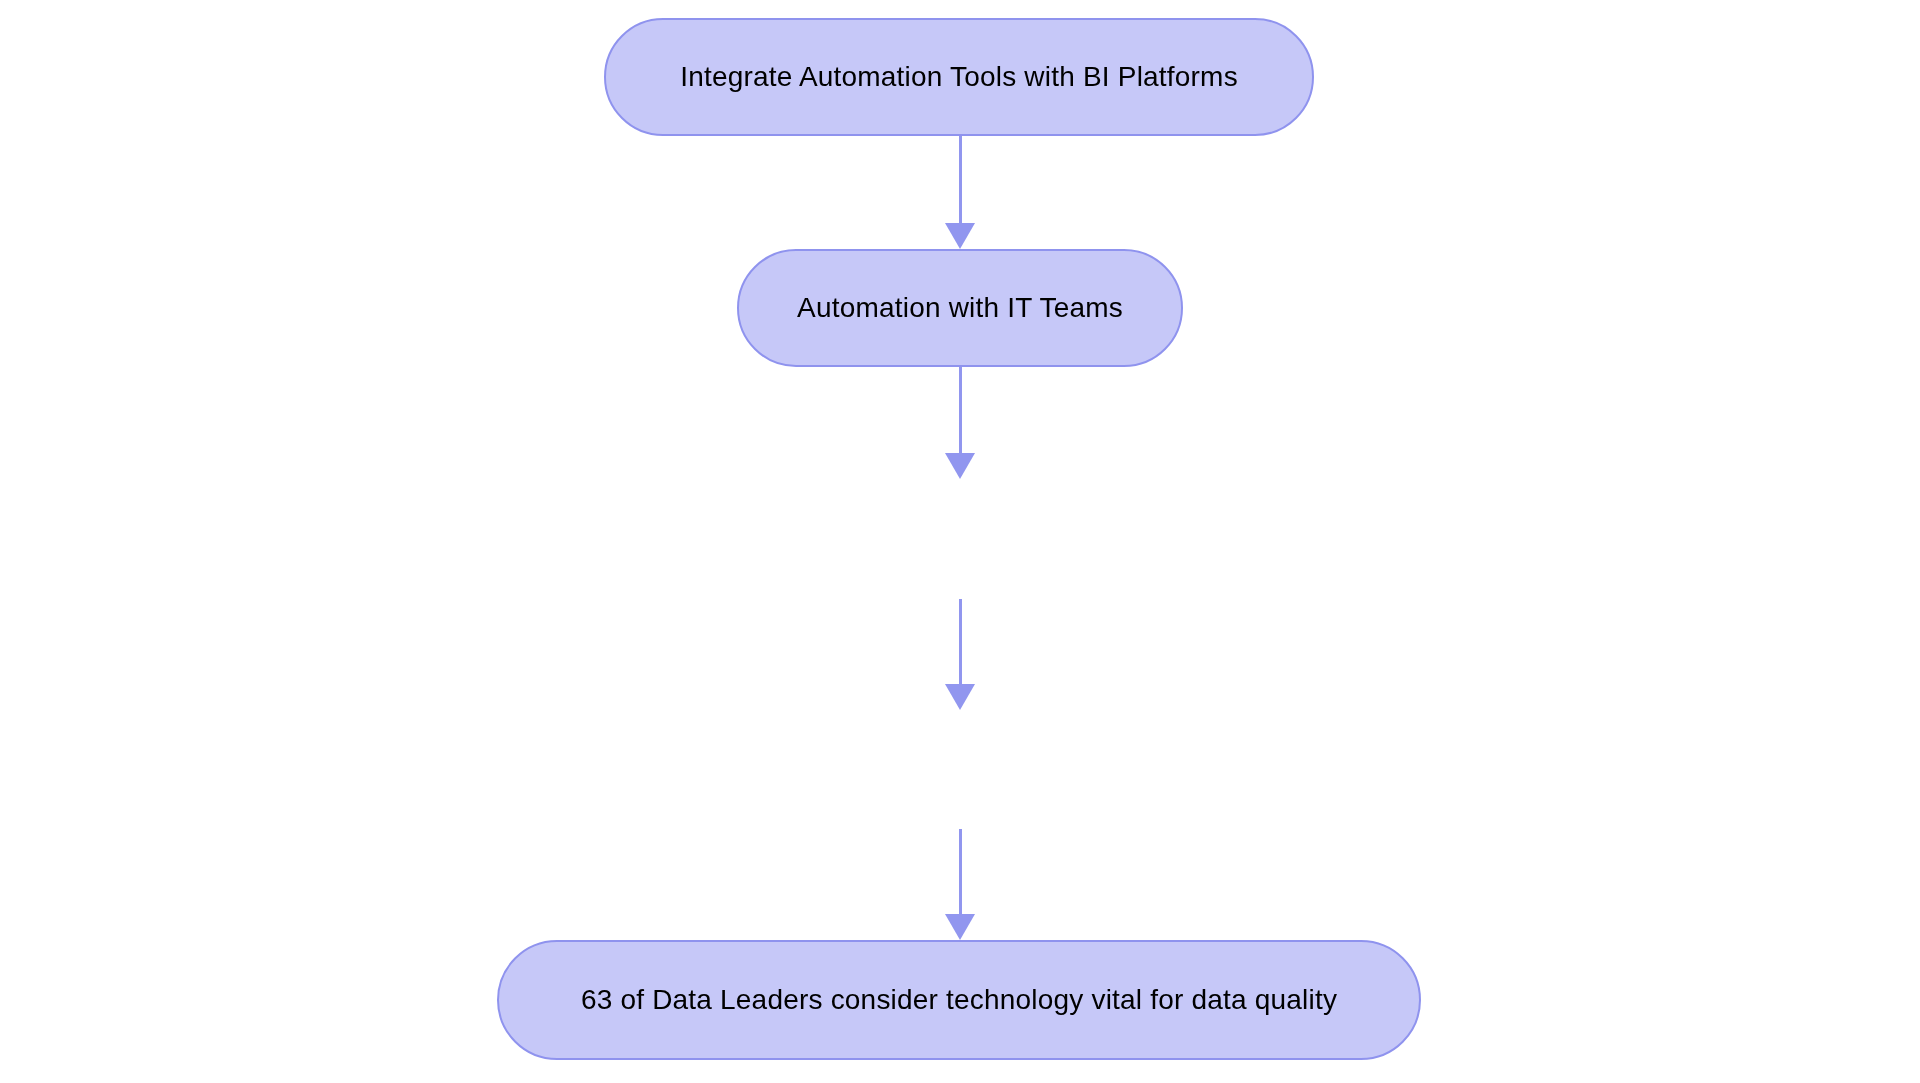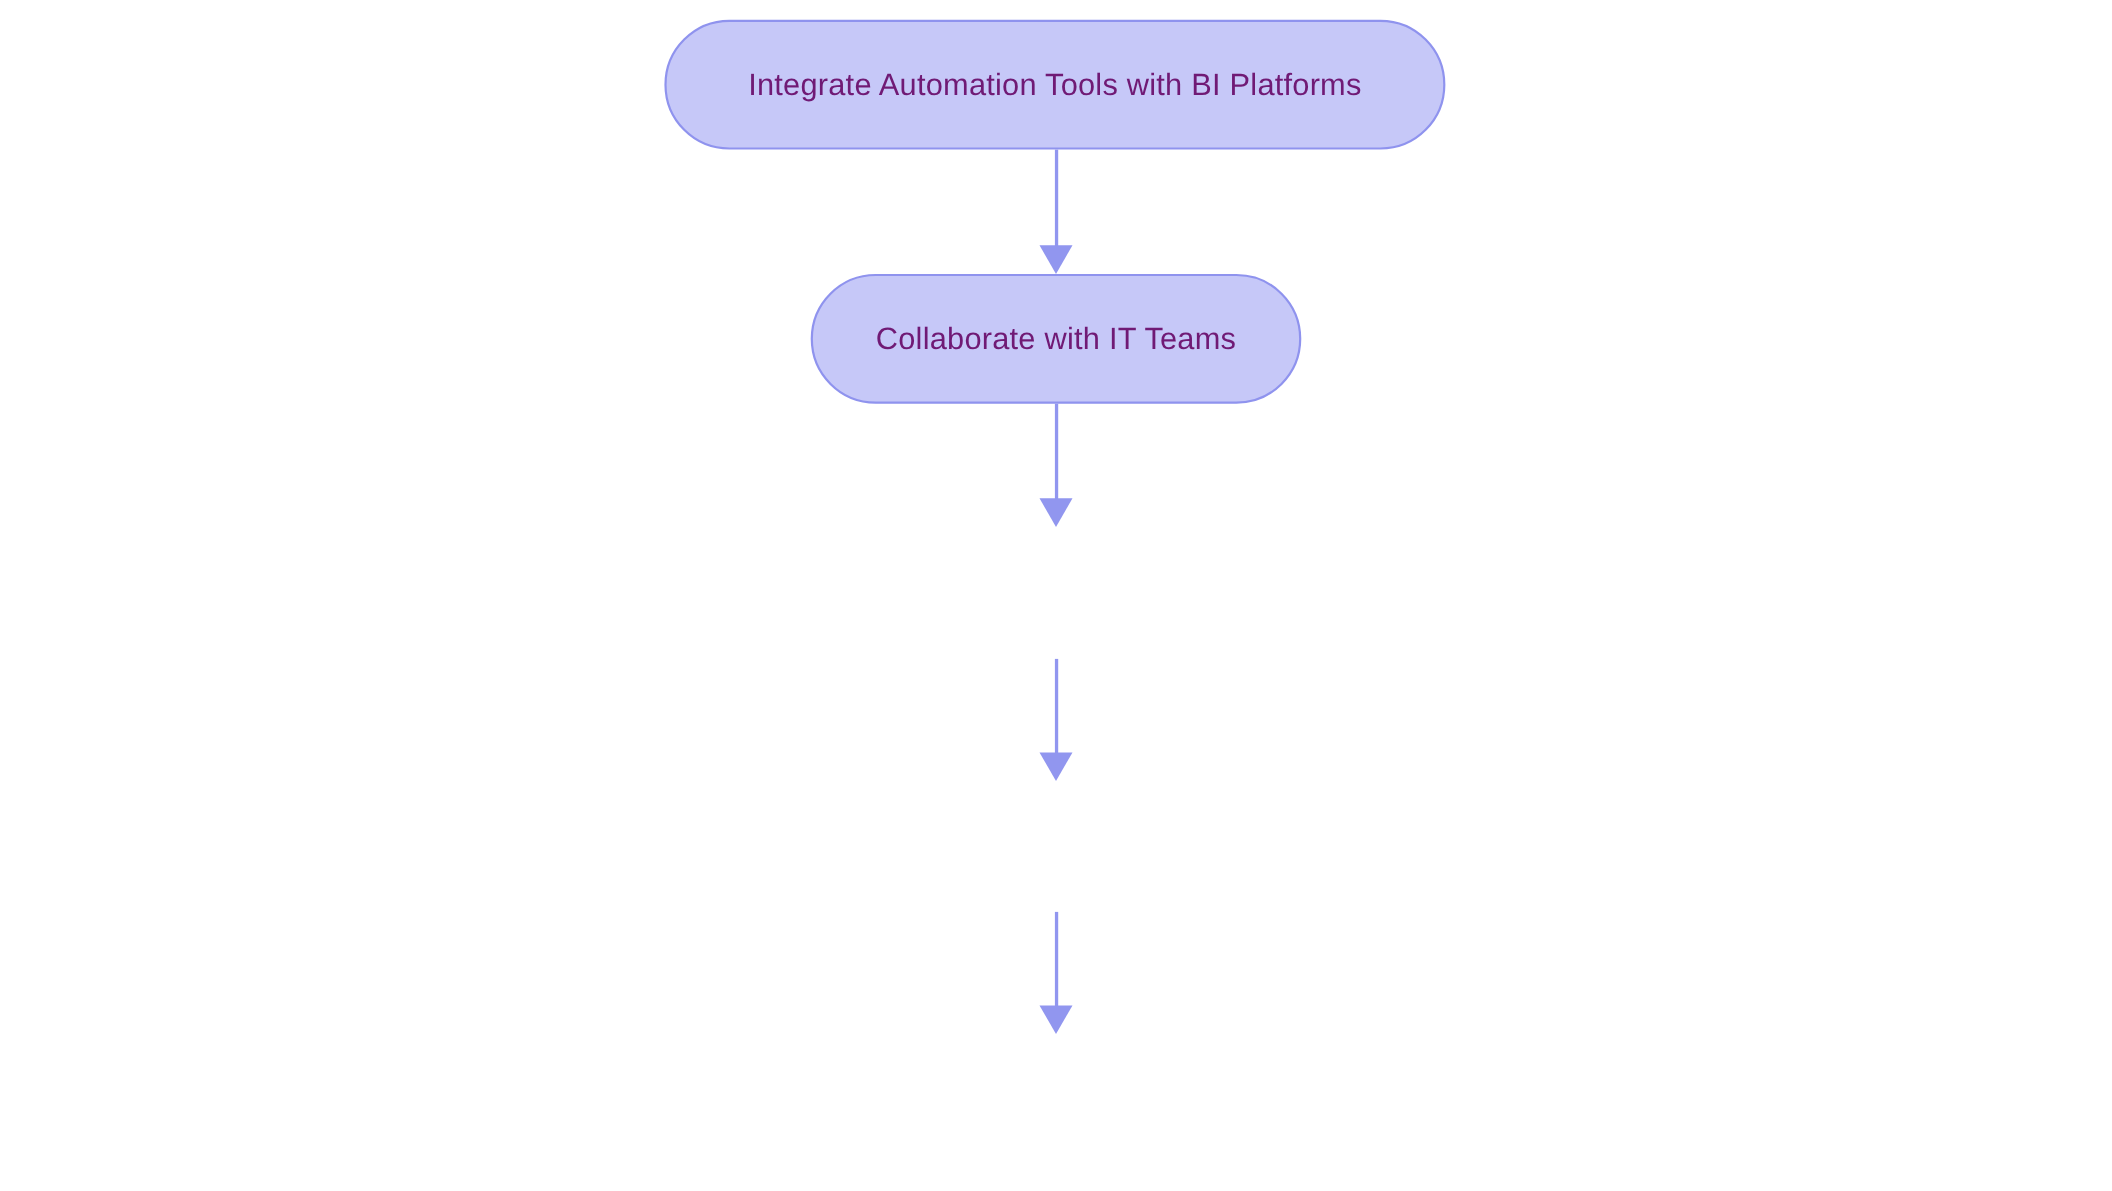--- a/index.html
+++ b/index.html
@@ -18,21 +18,21 @@
   .node {
     position: absolute;
     box-sizing: border-box;
     background: #c6c8f8;
     border: 2px solid #8f93ee;
     border-radius: 60px;
     display: flex;
     align-items: center;
     justify-content: center;
     text-align: center;
-    color: #701a75;
+    color: #000000;
     font-size: 28px;
     letter-spacing: 0.2px;
     padding: 0 30px;
   }
   
   .node-1 { left: 604px; top: 18px;  width: 710px; height: 118px; }
   .node-2 { left: 737px; top: 249px; width: 446px; height: 118px; }
   .node-3 { left: 710px; top: 479px; width: 500px; height: 120px; }
   .node-4 { left: 611px; top: 710px; width: 697px; height: 119px; }
   .node-5 { left: 497px; top: 940px; width: 924px; height: 120px; }
@@ -73,34 +73,37 @@
   <div class="node node-1">
     <span>Integrate Automation Tools with BI Platforms</span>
   </div>
 
   <div class="arrow arrow-1">
     <div class="shaft"></div>
     <div class="head"></div>
   </div>
 
   <div class="node node-2">
-    <span>Collaborate with IT Teams</span>
+    <span>Automation with IT Teams</span>
   </div>
 
   <div class="arrow arrow-2">
     <div class="shaft"></div>
     <div class="head"></div>
   </div>
 
 
   <div class="arrow arrow-3">
     <div class="shaft"></div>
     <div class="head"></div>
   </div>
 
 
   <div class="arrow arrow-4">
     <div class="shaft"></div>
     <div class="head"></div>
   </div>
 
+  <div class="node node-5">
+    <span>63 of Data Leaders consider technology vital for data quality</span>
+  </div>
 
 </div>
 
 </body></html>

